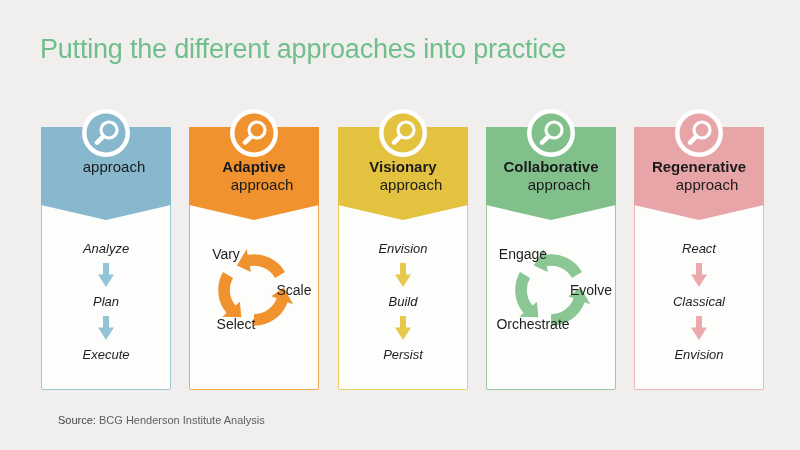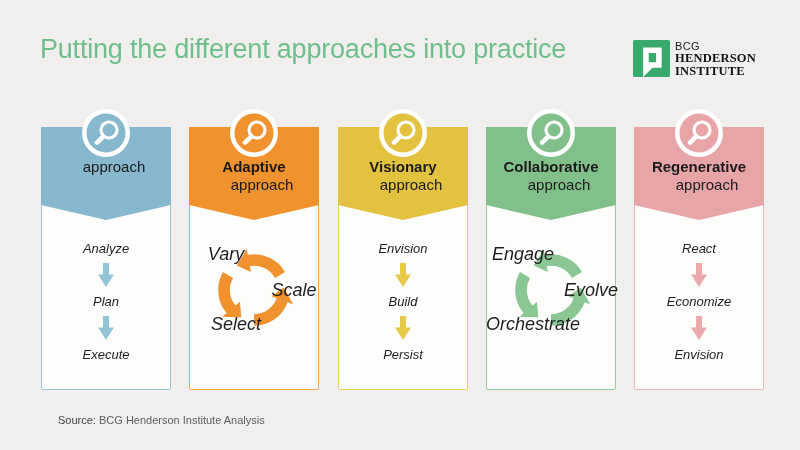--- a/index.html
+++ b/index.html
@@ -47,21 +47,21 @@
   }
   .step{font-size:13px;font-style:italic;color:#1e1e1e;}
   .down-arrow{display:block;fill:var(--arrow);}
   .body-cycle{position:absolute;top:92px;left:0;right:0;height:155px;}
   .cycle-arrows{
     position:absolute;left:50%;top:70px;transform:translate(-50%,-50%);
     width:100px;height:100px;fill:var(--arrow);
   }
   .cyc-label{
     position:absolute;transform:translate(-50%,-50%);
-    font-size:18px;font-style:italic;color:#1e1e1e;white-space:nowrap;text-align:right;
+    font-size:14px;color:#1e1e1e;white-space:nowrap;text-align:right;
   }
   .pos-a{left:36px;top:34px;}
   .pos-b{left:104px;top:70px;}
   .pos-c{left:46px;top:104px;}
   
   .source{position:absolute;left:58px;top:414px;font-size:11px;color:var(--c-source-gray,#5f5f5f);}
   .source b{font-weight:400;color:#454545;}
 </style>
 </head>
 <body>
@@ -86,31 +86,20 @@
       <use href="#cyc-arrow" transform="rotate(120 60 60)"></use>
       <use href="#cyc-arrow" transform="rotate(240 60 60)"></use>
     </g>
   </defs>
 </svg>
 
 <div class="slide">
 
   <div class="title">Putting the different approaches into practice</div>
 
-  <div class="logo">
-    <svg class="logo-mark" viewBox="0 0 40 40">
-      <rect x="0" y="0" width="40" height="40" rx="2" fill="var(--c-logo-green,#3aa96d)"></rect>
-      <path d="M11 8 H31 V30 H21 L11 40 Z M17 14 H25 V24 H17 Z" fill="#ffffff" fill-rule="evenodd"></path>
-    </svg>
-    <div class="logo-text">
-      <span class="logo-bcg">BCG</span>
-      <span class="logo-line">HENDERSON</span>
-      <span class="logo-line">INSTITUTE</span>
-    </div>
-  </div>
 
   <div class="column" style="left: 41px; --accent: #87b8cd; --border: #9fc6d7; --arrow: #93c3d6;">
     <div class="badge">
       <svg width="48" height="48" viewBox="0 0 48 48">
           <use href="#magnifier-badge-shape"></use>
         </svg>
     </div>
     <div class="banner">
       <div class="col-sub">approach</div>
     </div>
@@ -198,21 +187,21 @@
     </div>
     <div class="banner">
       <div class="col-name">Regenerative</div>
       <div class="col-sub">approach</div>
     </div>
     <div class="body-linear">
       <div class="step">React</div>
       <svg class="down-arrow" width="16" height="24" viewBox="0 0 16 24">
           <use href="#down-arrow-shape"></use>
         </svg>
-      <div class="step">Economize</div>
+      <div class="step">Classical</div>
       <svg class="down-arrow" width="16" height="24" viewBox="0 0 16 24">
           <use href="#down-arrow-shape"></use>
         </svg>
       <div class="step">Envision</div>
     </div>
   </div>
 
   <div class="source">
     <b>Source:</b>
     <span>BCG Henderson Institute Analysis</span>

